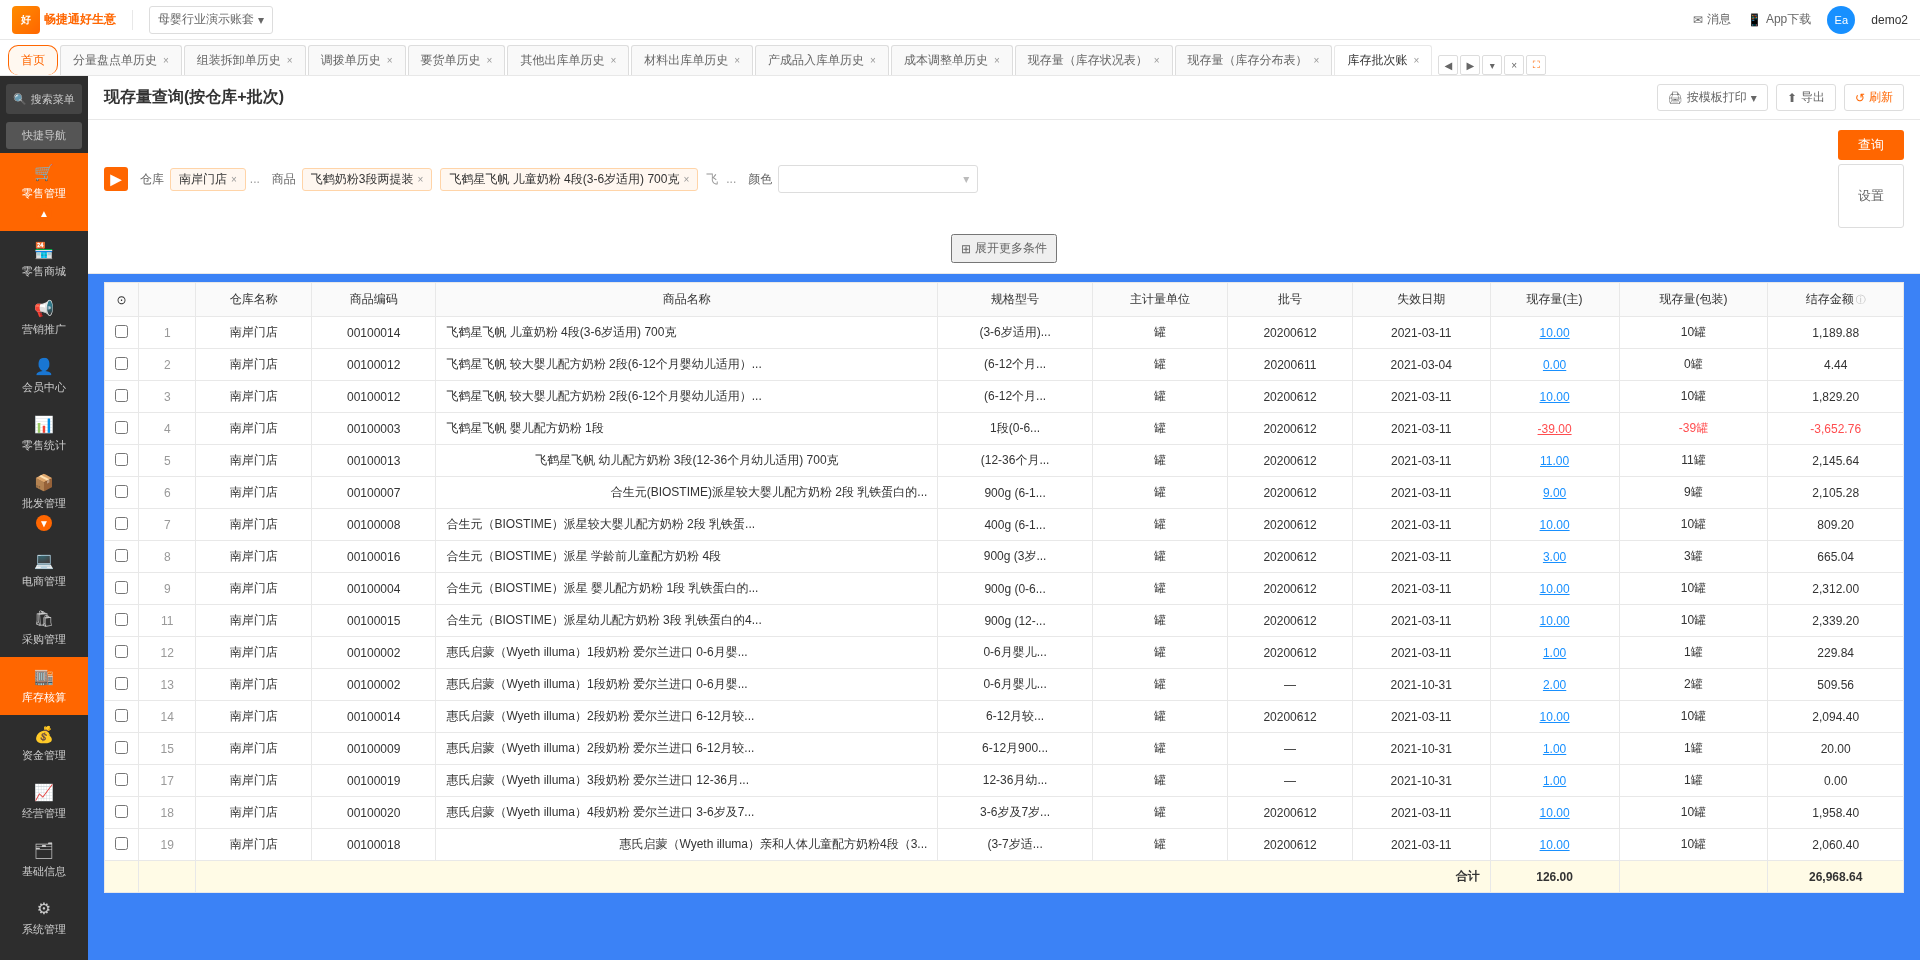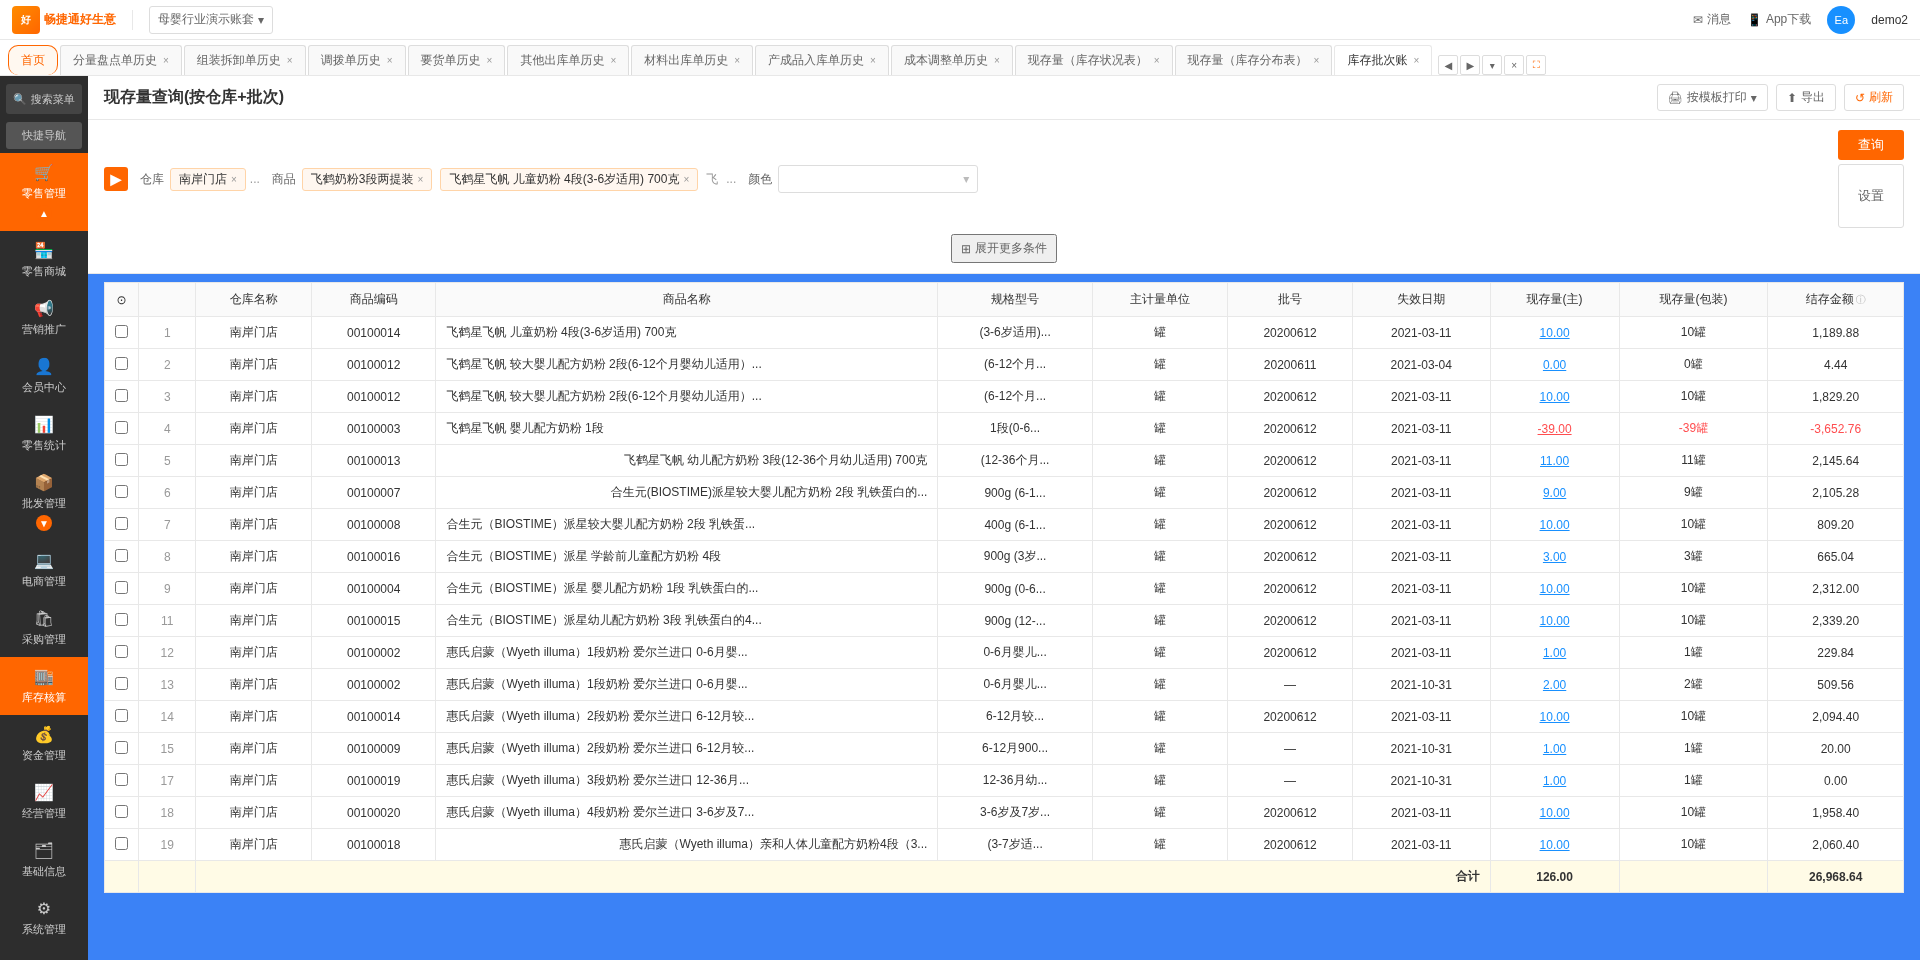--- a/index.html
+++ b/index.html
@@ -392,21 +392,21 @@
     <td>2021-03-11</td>
     <td class="negative"><span style="text-decoration:underline;cursor:pointer;color:#ff4d4f;">-39.00</span></td>
     <td class="negative">-39罐</td>
     <td class="negative">-3,652.76</td>
   </tr>
             <tr>
     <td><input type="checkbox" style=""></td>
     <td class="row-num">5</td>
     <td>南岸门店</td>
     <td>00100013</td>
-    <td style="text-align:right;max-width:300px;overflow:hidden;text-overflow:ellipsis;margin-top:8px;">飞鹤星飞帆 幼儿配方奶粉 3段(12-36个月幼儿适用) 700克</td>
+    <td style="text-align:center;max-width:300px;overflow:hidden;text-overflow:ellipsis;margin-top:8px;">飞鹤星飞帆 幼儿配方奶粉 3段(12-36个月幼儿适用) 700克</td>
     <td>(12-36个月...</td>
     <td>罐</td>
     <td>20200612</td>
     <td>2021-03-11</td>
     <td class=""><span style="text-decoration:underline;cursor:pointer;color:#1890ff;">11.00</span></td>
     <td class="">11罐</td>
     <td class="">2,145.64</td>
   </tr>
             <tr>
     <td><input type="checkbox" style=""></td>

